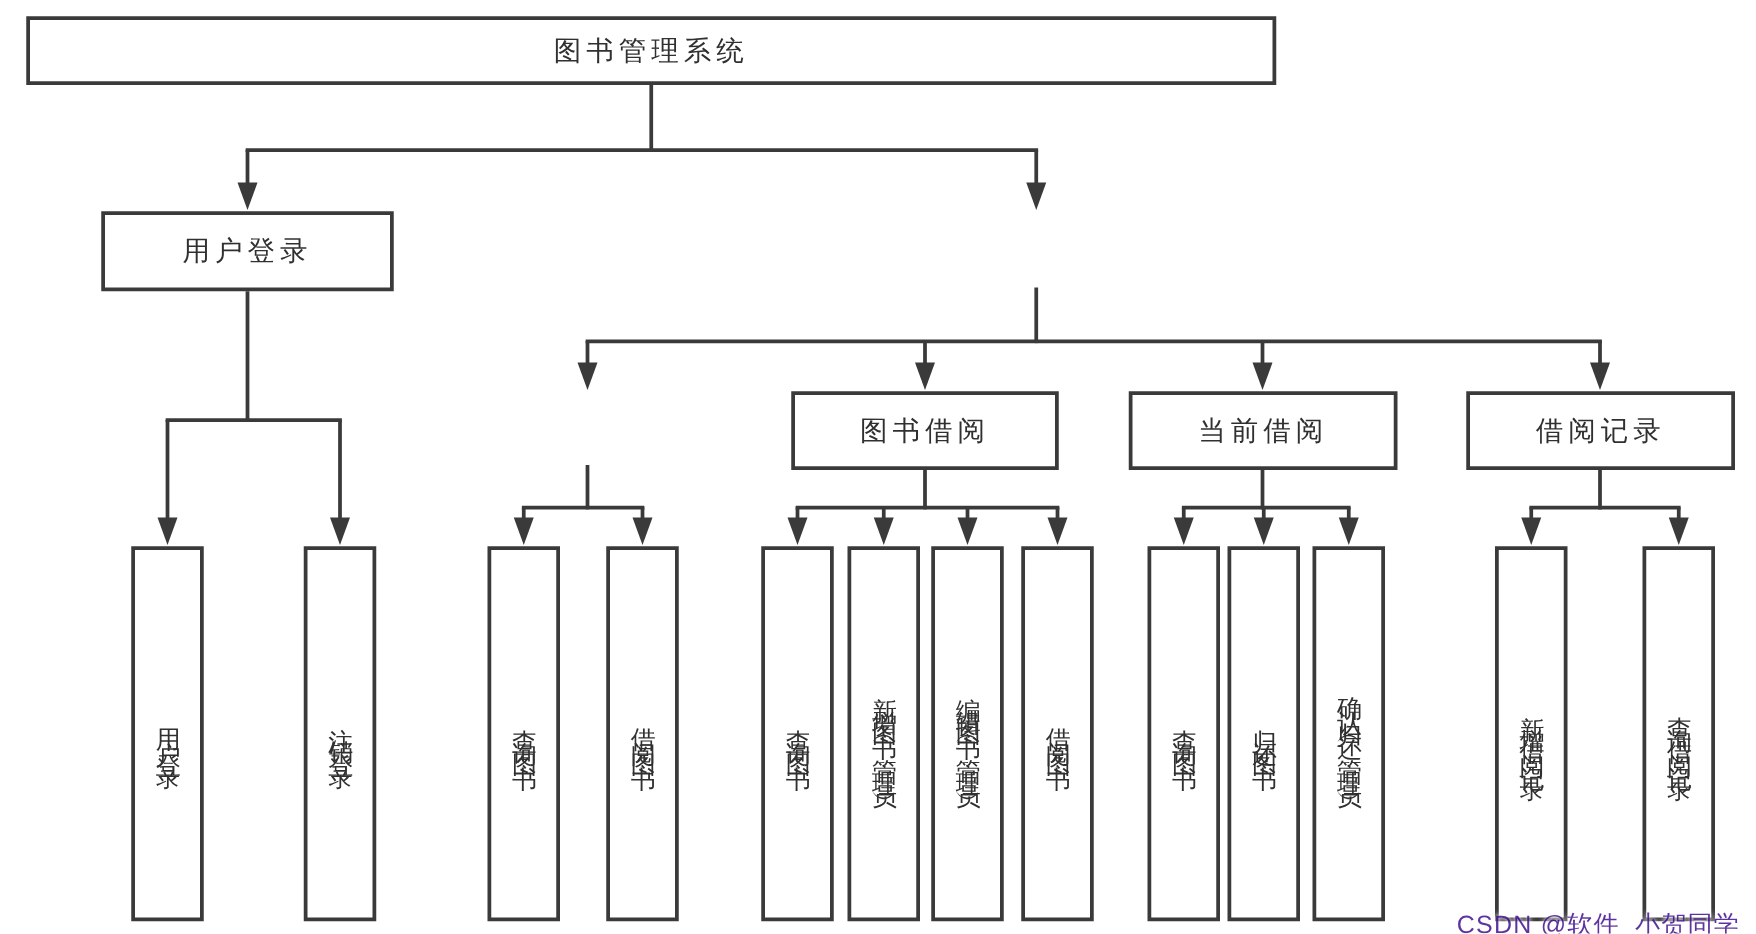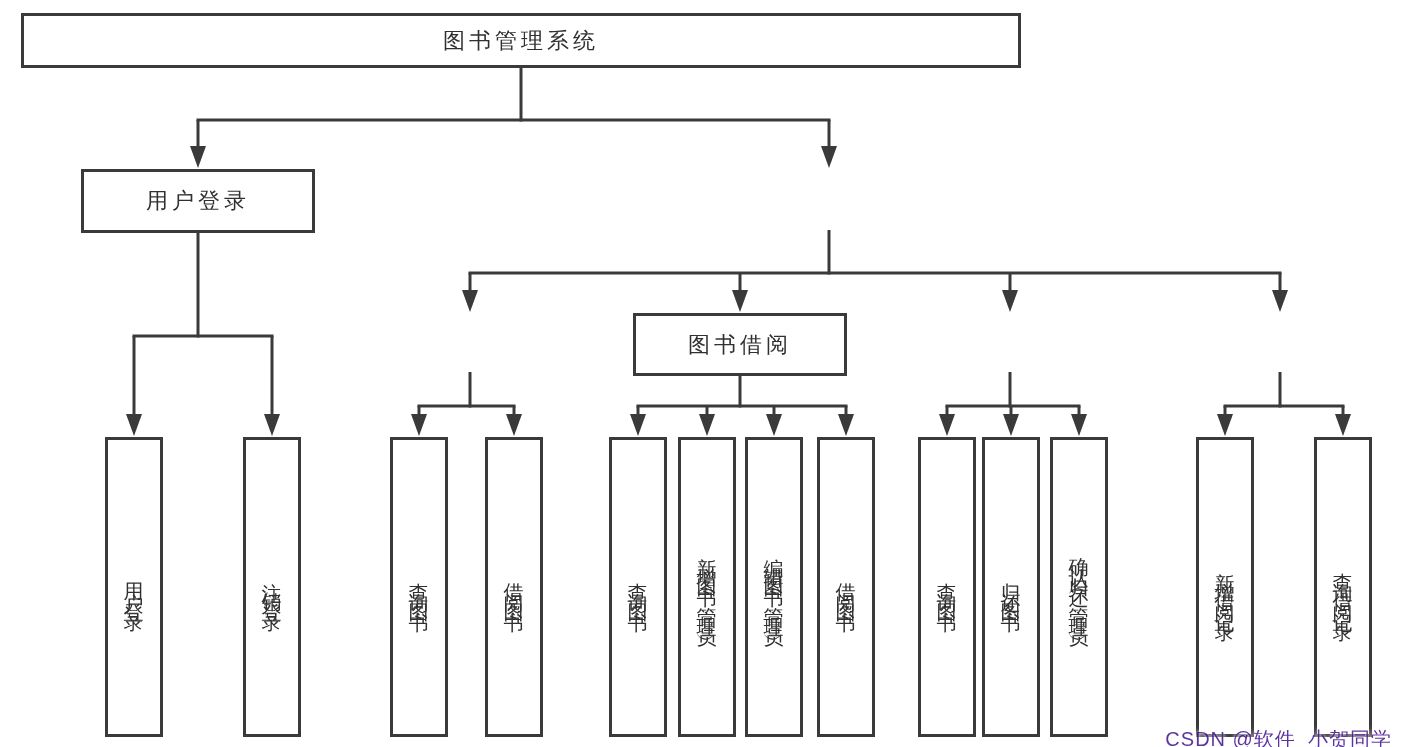--- a/index.html
+++ b/index.html
@@ -95,20 +95,26 @@
     <span class="hlabel">图书管理系统</span>
   </div>
 
   <div class="box lvl2" style="left:81px;width:234px;">
     <span class="hlabel">用户登录</span>
   </div>
 
   <div class="box lvl3" style="left:633px;width:214px;">
     <span class="hlabel">图书借阅</span>
   </div>
+  <div class="box lvl3" style="left:903px;width:215px;">
+    <span class="hlabel">当前借阅</span>
+  </div>
+  <div class="box lvl3" style="left:1173px;width:215px;">
+    <span class="hlabel">借阅记录</span>
+  </div>
 
   <div class="box leaf" style="left:105px;">
     <span class="vtext">用户登录</span>
   </div>
   <div class="box leaf" style="left:243px;">
     <span class="vtext">注销登录</span>
   </div>
   <div class="box leaf" style="left:390px;">
     <span class="vtext">查询图书</span>
   </div>

